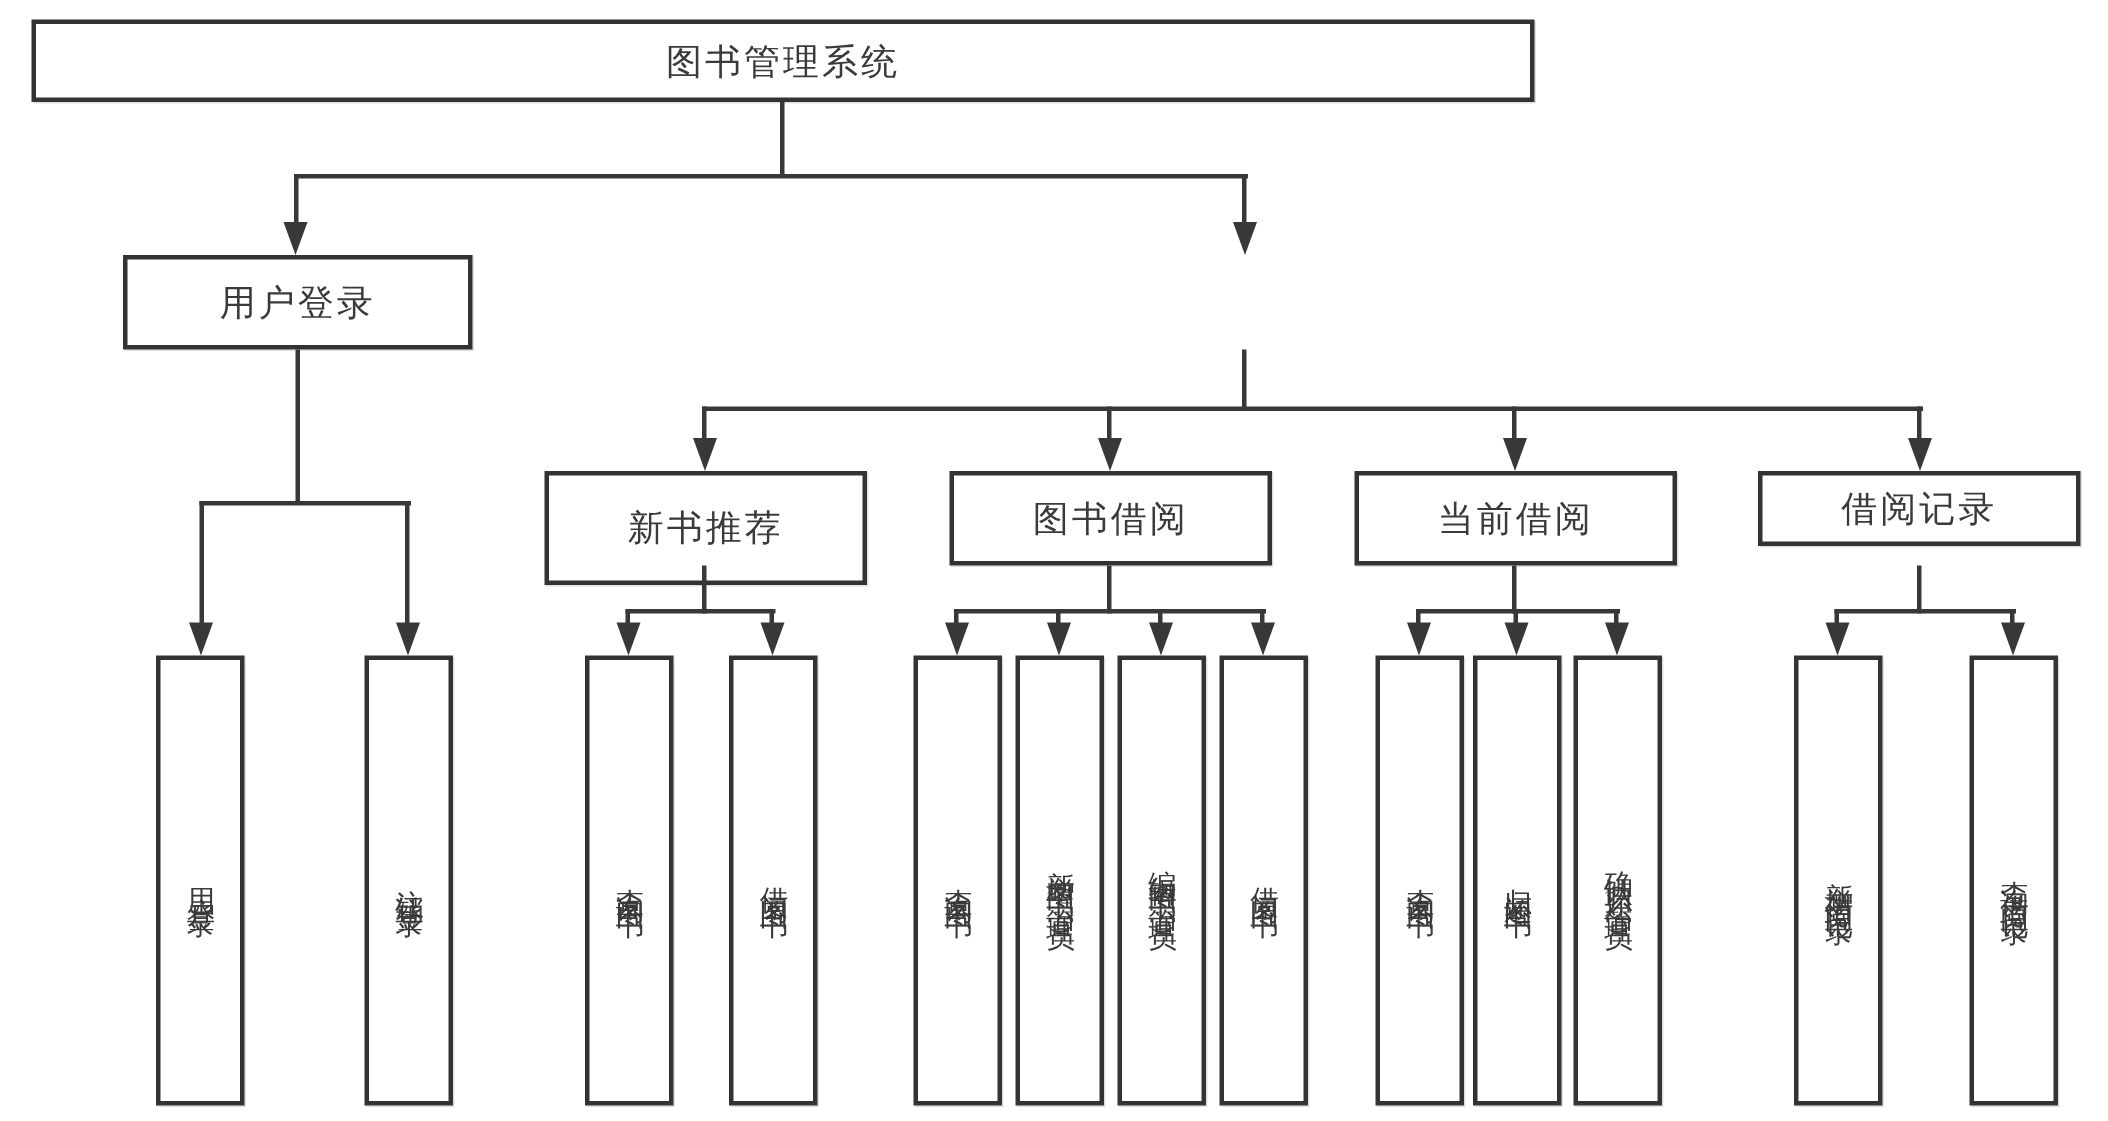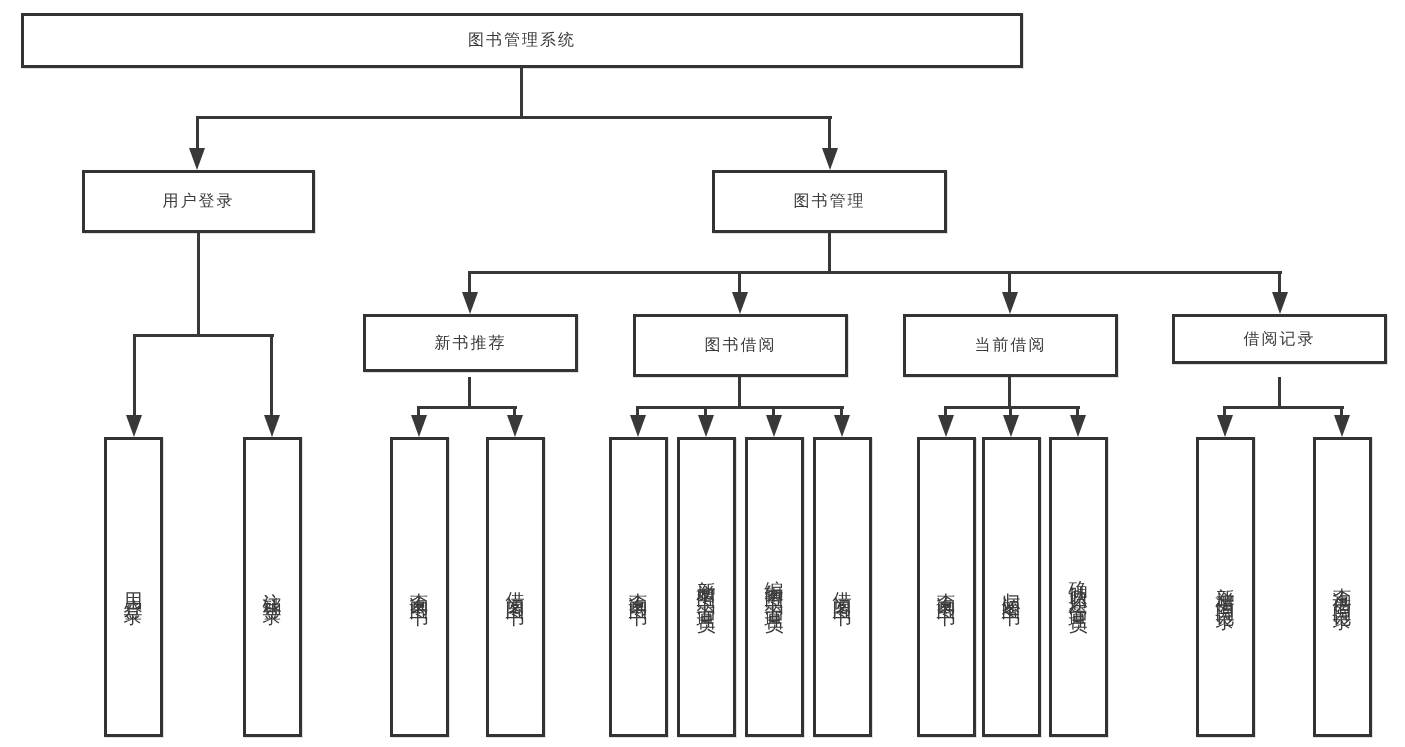--- a/index.html
+++ b/index.html
@@ -20,21 +20,21 @@
     box-sizing: border-box;
     border: 3px solid var(--border, #333333);
     background: #ffffff;
     display: flex;
     align-items: center;
     justify-content: center;
     box-shadow: 1px 1px 0 rgba(0,0,0,0.12);
   }
   .hbox .lbl {
     color: var(--text, #3a3a3a);
-    font-size: 16px;
+    font-size: 24px;
     letter-spacing: 2px;
     white-space: nowrap;
   }
   
   .vbox {
     position: absolute;
     top: 437px;
     width: 59px;
     height: 300px;
     box-sizing: border-box;
@@ -83,25 +83,22 @@
 
 <div class="canvas">
 
   <div class="hbox" style="left:21px;top:13px;width:1002px;height:55px">
     <span class="lbl">图书管理系统</span>
   </div>
 
   <div class="hbox" style="left:82px;top:170px;width:233px;height:63px">
     <span class="lbl">用户登录</span>
   </div>
-  <div class="hbox" style="left:712px;top:170px;width:235px;height:63px">
-    <span class="lbl">图书管理</span>
-  </div>
-
-  <div class="hbox" style="left:363px;top:314px;width:215px;height:58px">
+
+  <div class="hbox" style="left:363px;top:314px;width:215px;height:76px">
     <span class="lbl">新书推荐</span>
   </div>
   <div class="hbox" style="left:903px;top:314px;width:215px;height:63px">
     <span class="lbl">当前借阅</span>
   </div>
   <div class="hbox" style="left:633px;top:314px;width:215px;height:63px">
     <span class="lbl">图书借阅</span>
   </div>
   <div class="hbox" style="left:1172px;top:314px;width:215px;height:50px">
     <span class="lbl">借阅记录</span>

